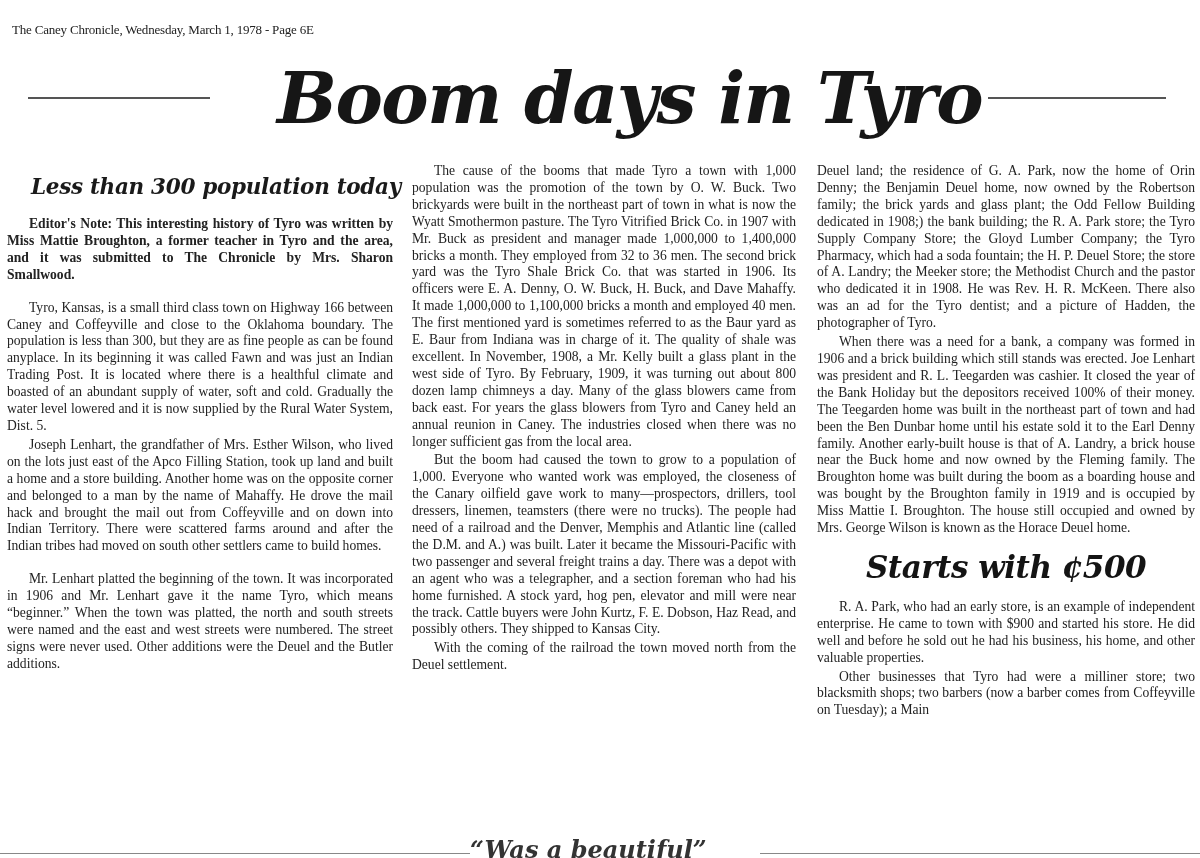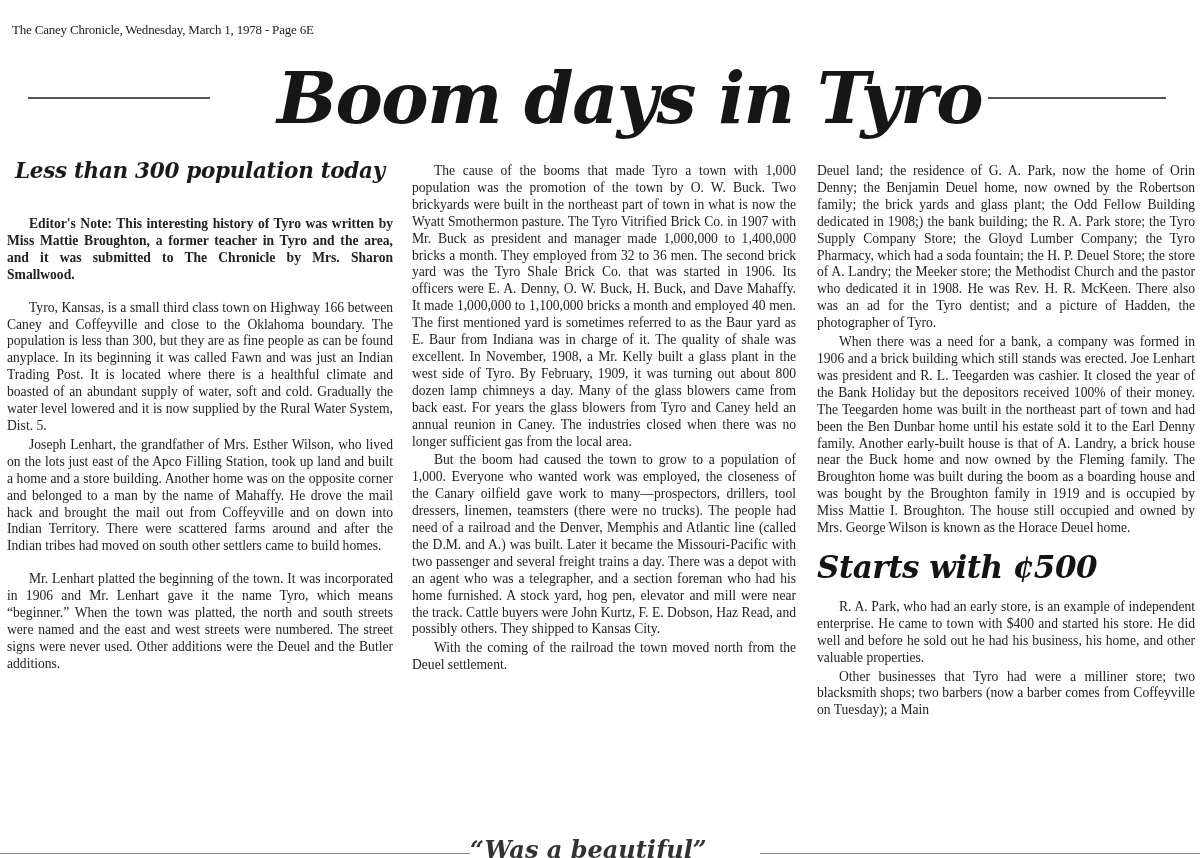--- a/index.html
+++ b/index.html
@@ -9,28 +9,28 @@
   .rule-left { position: absolute; left: 28px; top: 97px; width: 182px; height: 2px; background: #555; }
   .rule-right { position: absolute; left: 988px; top: 97px; width: 178px; height: 2px; background: #555; }
   .headline { position: absolute; left: 222px; top: 58px; width: 760px; text-align: right; font-family: "DejaVu Serif", "Liberation Serif", serif; font-style: italic; font-weight: bold; font-size: 71px; line-height: 80px; letter-spacing: -1.5px; color: #161616; margin: 0; white-space: nowrap; }
 
   .col { position: absolute; font-size: 13.6px; line-height: 16.9px; text-align: justify; color: #222; }
   .col p { margin: 0; text-indent: 22px; }
   .col1 { left: 7px; top: 176px; width: 386px; }
   .col2 { left: 412px; top: 163px; width: 384px; }
   .col3 { left: 817px; top: 163px; width: 378px; }
 
-  .subhead { font-family: "DejaVu Serif", "Liberation Serif", serif; font-style: italic; font-weight: bold; font-size: 21.5px; line-height: 26px; color: #1a1a1a; margin: 0; text-align: center; letter-spacing: -0.3px; white-space: nowrap; }
+  .subhead { font-family: "DejaVu Serif", "Liberation Serif", serif; font-style: italic; font-weight: bold; font-size: 21.5px; line-height: 26px; color: #1a1a1a; margin: 16px; text-align: center; letter-spacing: -0.3px; white-space: nowrap; }
   .col1 .subhead { position: absolute; left: 8px; top: -18px; }
 
   .editor-note { font-weight: bold; margin-top: 40px !important; }
   .gap { margin-top: 16px !important; }
   .gap-sm { margin-top: 2px !important; }
 
-  .subhead2 { font-family: "DejaVu Serif", "Liberation Serif", serif; font-style: italic; font-weight: bold; font-size: 31px; line-height: 36px; margin: 12px 0 14px 0; color: #141414; letter-spacing: -0.5px; }
+  .subhead2 { font-family: "DejaVu Serif", "Liberation Serif", serif; font-style: italic; font-weight: bold; font-size: 31px; line-height: 36px; text-align: center; margin: 12px 0 14px 0; color: #141414; letter-spacing: -0.5px; }
   .bottom-rule-left { position: absolute; left: 0; top: 853px; width: 470px; height: 1px; background: #888; }
   .bottom-rule-right { position: absolute; left: 760px; top: 853px; width: 440px; height: 1px; background: #888; }
   .bottom-head { position: absolute; left: 470px; top: 838px; width: 300px; font-family: "DejaVu Serif", serif; font-style: italic; font-weight: bold; font-size: 24px; line-height: 24px; color: #333; overflow: hidden; height: 20px; }
 </style>
 </head>
 <body>
 
 <div>
 
   <div class="dateline">The Caney Chronicle, Wednesday, March 1, 1978 - Page 6E</div>
@@ -50,21 +50,21 @@
   <div class="col col2">
     <p>The cause of the booms that made Tyro a town with 1,000 population was the promotion of the town by O. W. Buck. Two brickyards were built in the northeast part of town in what is now the Wyatt Smothermon pasture. The Tyro Vitrified Brick Co. in 1907 with Mr. Buck as president and manager made 1,000,000 to 1,400,000 bricks a month. They employed from 32 to 36 men. The second brick yard was the Tyro Shale Brick Co. that was started in 1906. Its officers were E. A. Denny, O. W. Buck, H. Buck, and Dave Mahaffy. It made 1,000,000 to 1,100,000 bricks a month and employed 40 men. The first mentioned yard is sometimes referred to as the Baur yard as E. Baur from Indiana was in charge of it. The quality of shale was excellent. In November, 1908, a Mr. Kelly built a glass plant in the west side of Tyro. By February, 1909, it was turning out about 800 dozen lamp chimneys a day. Many of the glass blowers came from back east. For years the glass blowers from Tyro and Caney held an annual reunion in Caney. The industries closed when there was no longer sufficient gas from the local area.</p>
     <p class="gap-sm">But the boom had caused the town to grow to a population of 1,000. Everyone who wanted work was employed, the closeness of the Canary oilfield gave work to many—prospectors, drillers, tool dressers, linemen, teamsters (there were no trucks). The people had need of a railroad and the Denver, Memphis and Atlantic line (called the D.M. and A.) was built. Later it became the Missouri-Pacific with two passenger and several freight trains a day. There was a depot with an agent who was a telegrapher, and a section foreman who had his home furnished. A stock yard, hog pen, elevator and mill were near the track. Cattle buyers were John Kurtz, F. E. Dobson, Haz Read, and possibly others. They shipped to Kansas City.</p>
     <p class="gap-sm">With the coming of the railroad the town moved north from the Deuel settlement.</p>
   </div>
 
   <div class="col col3">
     <p style="text-indent:0">Deuel land; the residence of G. A. Park, now the home of Orin Denny; the Benjamin Deuel home, now owned by the Robertson family; the brick yards and glass plant; the Odd Fellow Building dedicated in 1908;) the bank building; the R. A. Park store; the Tyro Supply Company Store; the Gloyd Lumber Company; the Tyro Pharmacy, which had a soda fountain; the H. P. Deuel Store; the store of A. Landry; the Meeker store; the Methodist Church and the pastor who dedicated it in 1908. He was Rev. H. R. McKeen. There also was an ad for the Tyro dentist; and a picture of Hadden, the photographer of Tyro.</p>
     <p class="gap-sm">When there was a need for a bank, a company was formed in 1906 and a brick building which still stands was erected. Joe Lenhart was president and R. L. Teegarden was cashier. It closed the year of the Bank Holiday but the depositors received 100% of their money. The Teegarden home was built in the northeast part of town and had been the Ben Dunbar home until his estate sold it to the Earl Denny family. Another early-built house is that of A. Landry, a brick house near the Buck home and now owned by the Fleming family. The Broughton home was built during the boom as a boarding house and was bought by the Broughton family in 1919 and is occupied by Miss Mattie I. Broughton. The house still occupied and owned by Mrs. George Wilson is known as the Horace Deuel home.</p>
     <div class="subhead2">Starts with ¢500</div>
-    <p>R. A. Park, who had an early store, is an example of independent enterprise. He came to town with $400 and started his store. He did well and before he sold out he had his business, his home, and other valuable properties.</p>
+    <p>R. A. Park, who had an early store, is an example of independent enterprise. He came to town with $900 and started his store. He did well and before he sold out he had his business, his home, and other valuable properties.</p>
     <p class="gap-sm">Other businesses that Tyro had were a milliner store; two blacksmith shops; two barbers (now a barber comes from Coffeyville on Tuesday); a Main</p>
   </div>
 
   <div class="bottom-rule-left"></div>
   <div class="bottom-head">“Was a beautiful”</div>
   <div class="bottom-rule-right"></div>
 
 </div>
 
 </body></html>

